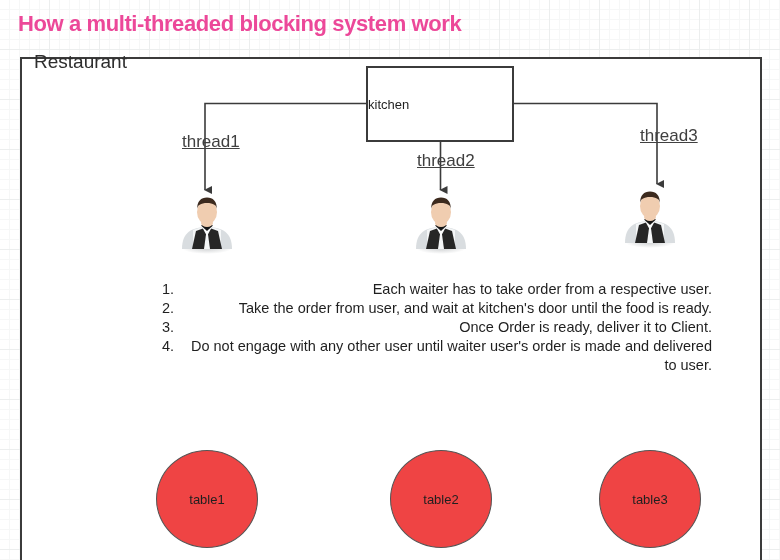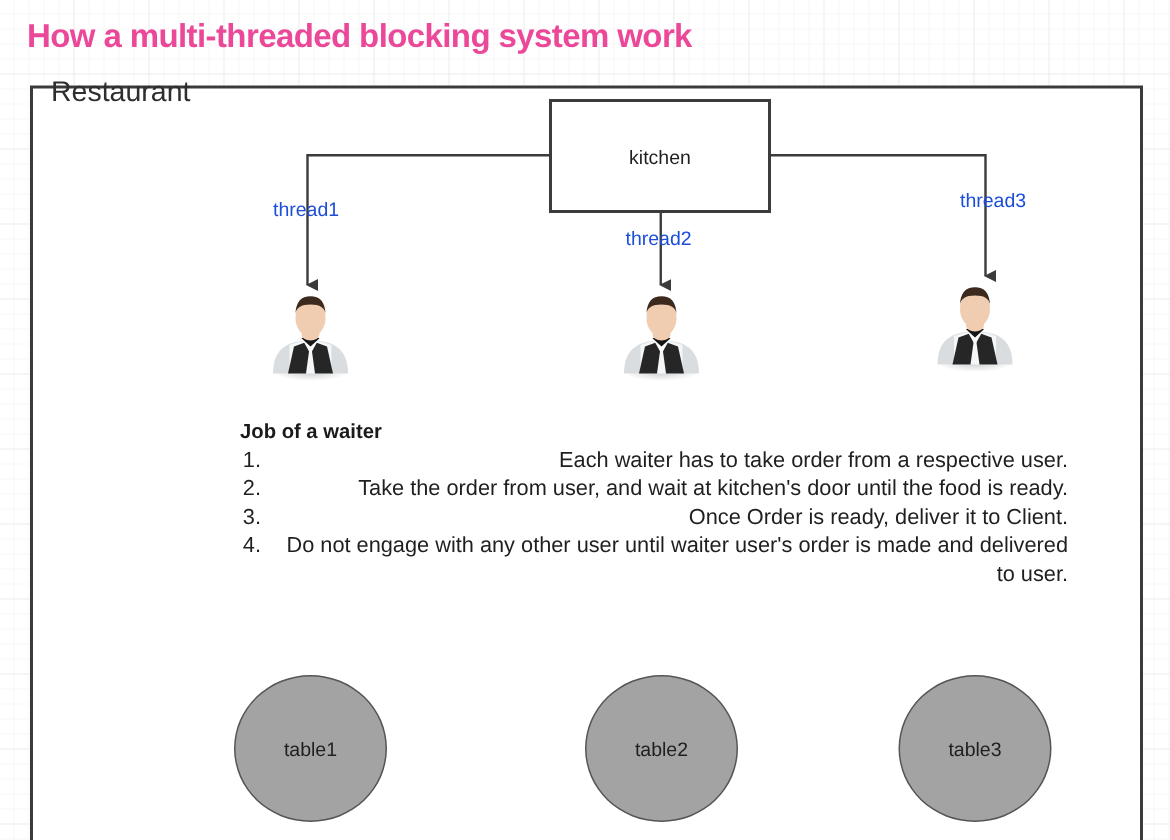--- a/index.html
+++ b/index.html
@@ -69,42 +69,42 @@
     position: absolute;
     left: 366px;
     top: 66px;
     width: 148px;
     height: 76px;
     border: 2px solid #3b3b3b;
     background: #ffffff;
     box-sizing: border-box;
     display: flex;
     align-items: center;
-    justify-content: center;
   }
   #kitchen-label {
     font-size: 13px;
     color: #1f1f1f;
   }
 
   
   #connectors {
     position: absolute;
     left: 0; top: 0;
     width: 780px;
     height: 560px;
     pointer-events: none;
   }
 
   
   .thread-label {
     position: absolute;
-    font-size: 13px;
-    color: #1d4ed8;
+    font-size: 17px;
+    color: #404040;
     white-space: nowrap;
+    text-decoration: underline;
   }
   #thread1-label { left: 182px; top: 132px; }
   #thread2-label { left: 417px; top: 151px; }
   #thread3-label { left: 640px; top: 126px; }
 
   
   .waiter {
     position: absolute;
     width: 58px;
     height: 62px;
@@ -140,21 +140,21 @@
     padding-left: 4px;
   }
 
   
   .table-circle {
     position: absolute;
     width: 102px;
     height: 98px;
     border: 1.4px solid #555555;
     border-radius: 50%;
-    background: #a3a3a3;
+    background: #ef4444;
     box-sizing: border-box;
     display: flex;
     align-items: center;
     justify-content: center;
   }
   .table-circle span {
     font-size: 13px;
     color: #1f1f1f;
   }
   #table-1 { left: 156px; top: 450px; }
@@ -250,21 +250,20 @@
     <path d="M29,35 L40,39 L44,57 L32,57 Z" fill="#262626"></path>
     <path d="M24,35 L29,44 L34,35 L29,33 Z" fill="#fbfcfc"></path>
     <path d="M23,33.5 L29,39 L35,33.5 L29,31.5 Z" fill="#151515"></path>
     <ellipse cx="29" cy="20" rx="10" ry="12.5" fill="#f0cdb0"></ellipse>
     <path d="M19,18 C19,9 23,5.5 29,5.5 C35,5.5 39,9 39,18 C39,13 35,11 29,11 C23,11 19,13 19,18 Z" fill="#3c2a1e"></path>
     <ellipse cx="29" cy="31" rx="6" ry="4" fill="#f0cdb0"></ellipse>
   </svg>
 </div>
 
 <div id="job-block">
-  <div id="job-heading">Job of a waiter</div>
   <ol id="job-list">
     <li>Each waiter has to take order from a respective user.</li>
     <li>Take the order from user, and wait at kitchen's door until the food is ready.</li>
     <li>Once Order is ready, deliver it to Client.</li>
     <li>Do not engage with any other user until waiter user's order is made and delivered to user.</li>
   </ol>
 </div>
 
 <div class="table-circle" id="table-1">
   <span>table1</span>

